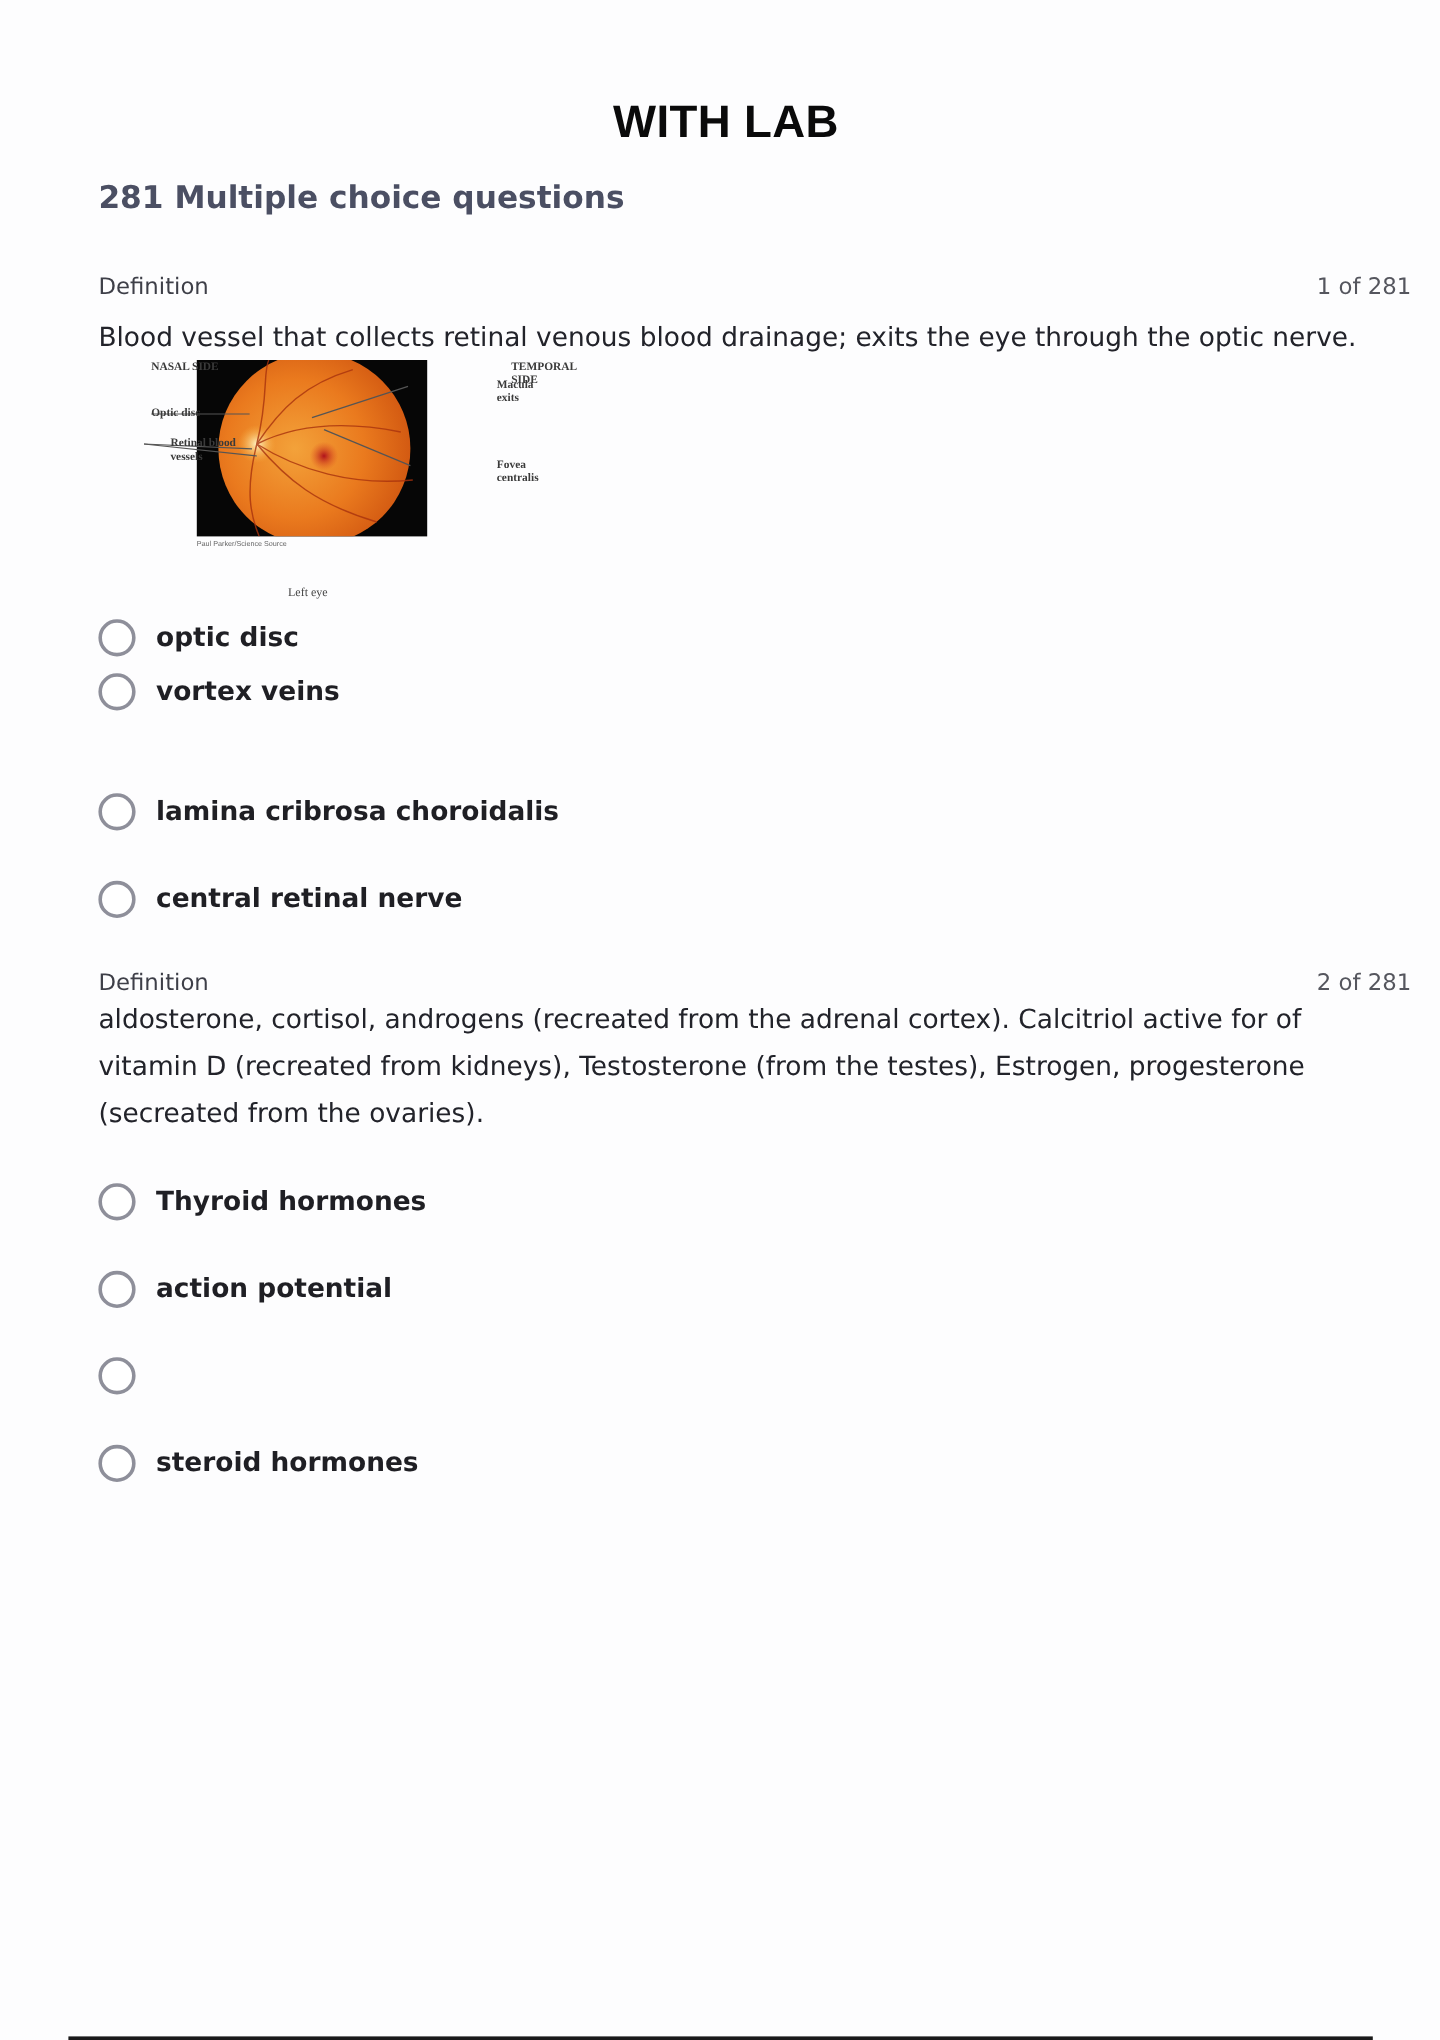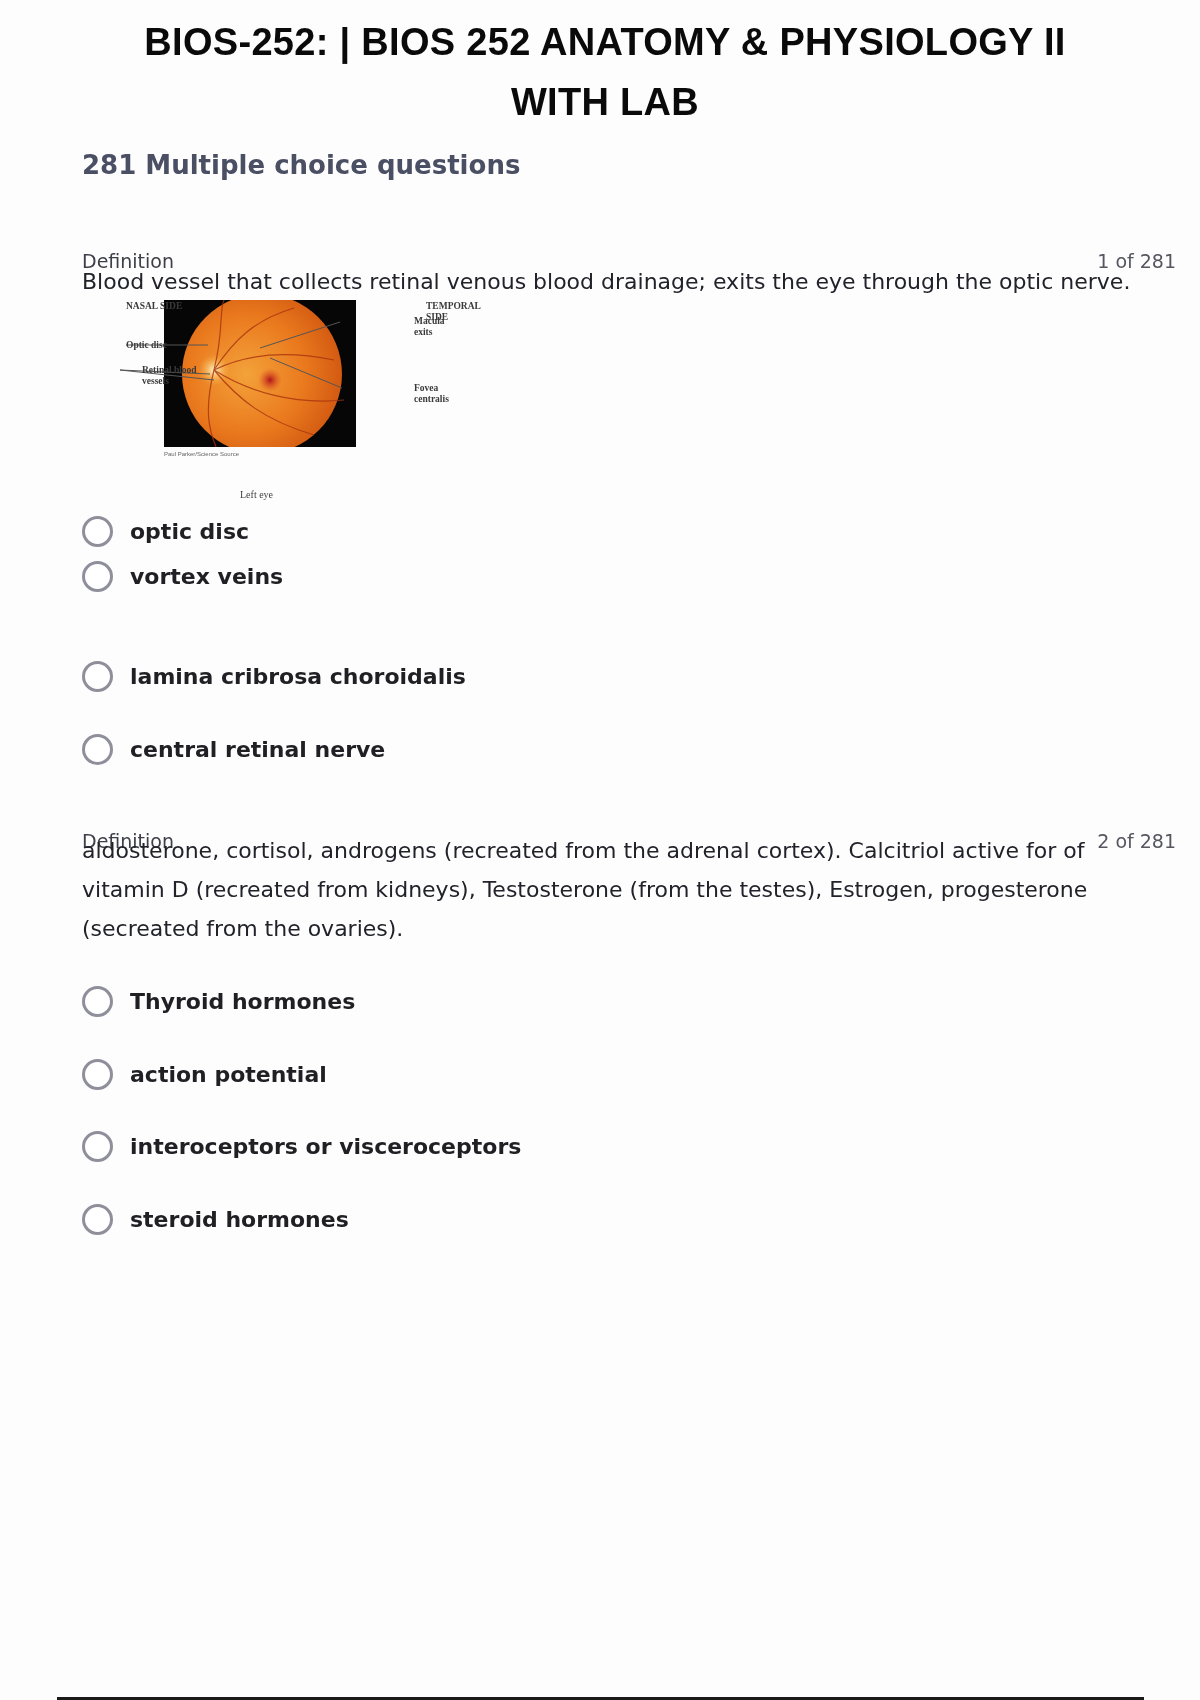--- a/index.html
+++ b/index.html
@@ -28,21 +28,21 @@
       font-weight: 700;
       font-size: 26px;
       color: #4b4f63;
       margin: 0;
     }
     .q-head {
       position: absolute; left: 82px; right: 24px;
       display: flex; justify-content: space-between; align-items: baseline;
       font-size: 19px; color: #3e3f48;
     }
-    .q-head .counter { color: #55565e; margin-top: 22px; }
+    .q-head .counter { color: #55565e; }
     .q-text {
       position: absolute; left: 82px; width: 1060px;
       font-size: 22px; line-height: 39px; color: #22232a;
     }
     .figure {
       position: absolute; left: 80px; top: 298px; width: 380px; height: 186px;
     }
     .fig-img {
       position: absolute; left: 84px; top: 2px; width: 192px; height: 147px;
       background: #060606;
@@ -87,21 +87,21 @@
     }
     .bottom-rule {
       position: absolute; left: 57px; top: 1697px; width: 1087px; height: 3px;
       background: #1a1a1a;
     }
   </style>
 </head>
 <body>
 
 <h1 class="doc-title">
-  <span>BIOS-252: | BIOS 252 ANATOMY &amp; PHYSIOLOGY II</span><br>
+  <br>
   <span>WITH LAB</span>
 </h1>
 
 <h2 class="subtitle">281 Multiple choice questions</h2>
 
 <div class="q-head" style="top:228px;">
   <span>Definition</span>
   <span class="counter">1 of 281</span>
 </div>
 <div class="q-text" style="top:262px;">Blood vessel that collects retinal venous blood drainage; exits the eye through the optic nerve.</div>
@@ -182,20 +182,19 @@
 <div class="option" style="top:981px;">
   <span class="radio"></span>
   <span class="opt-label">Thyroid hormones</span>
 </div>
 <div class="option" style="top:1054px;">
   <span class="radio"></span>
   <span class="opt-label">action potential</span>
 </div>
 <div class="option" style="top:1126px;">
   <span class="radio"></span>
-  <span class="opt-label">interoceptors or visceroceptors</span>
 </div>
 <div class="option" style="top:1199px;">
   <span class="radio"></span>
   <span class="opt-label">steroid hormones</span>
 </div>
 
 <div class="bottom-rule"></div>
 
 </body></html>

